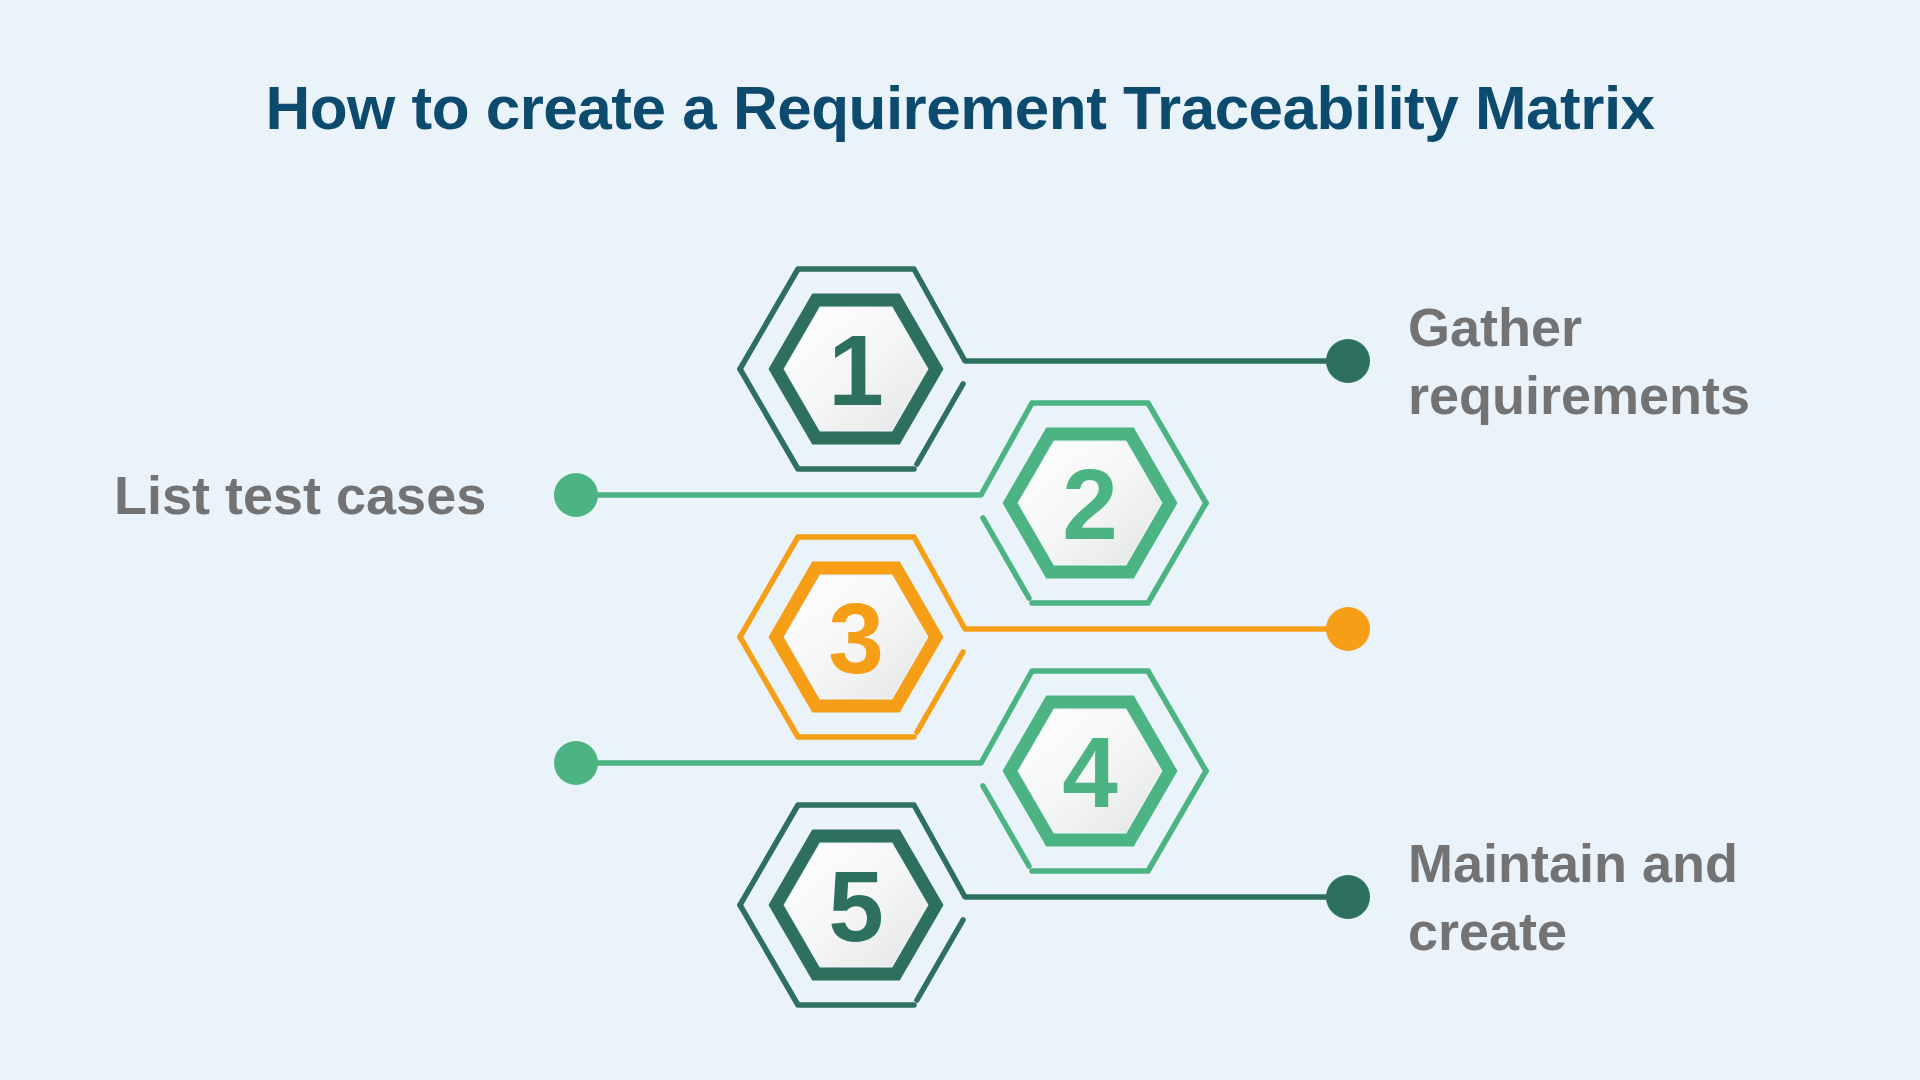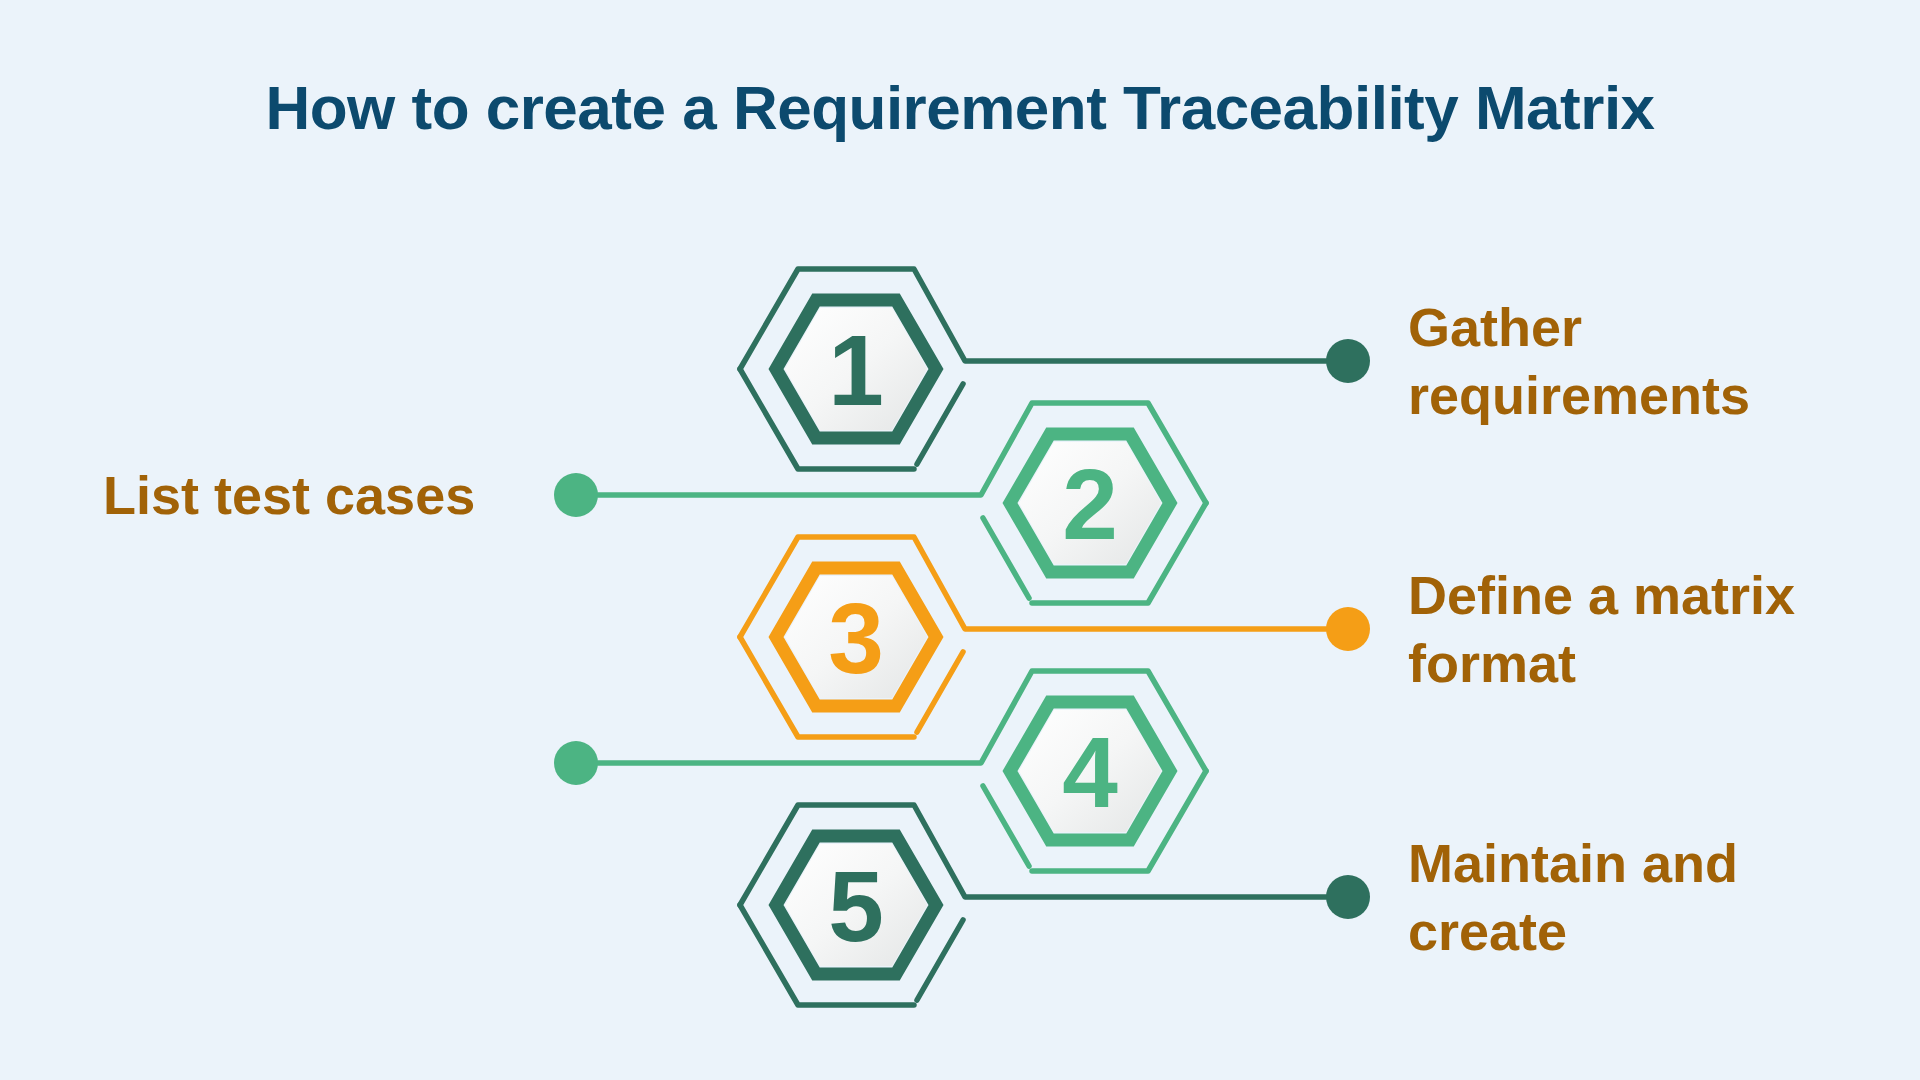--- a/index.html
+++ b/index.html
@@ -17,27 +17,27 @@
     font-size:62px;
     font-weight:bold;
     color:#0c4a6e;
     letter-spacing:-0.5px;
   }
   .diagram-svg{position:absolute;left:0;top:0;}
   .label{
     position:absolute;
     font-size:54px;
     font-weight:600;
-    color:#a16207;
+    color:#737373;
     line-height:68px;
     display:flex;
     align-items:center;
   }
   .label.right{left:1408px;width:470px;}
-  .label.left{left:103px;width:470px;text-align:right;}
+  .label.left{left:114px;width:470px;text-align:right;}
   .lbl-1{top:291px;height:140px;}
   .lbl-2{top:460px;height:70px;}
   .lbl-3{top:559px;height:140px;}
   .lbl-4{top:693px;height:140px;}
   .lbl-5{top:827px;height:140px;}
 
   .outline{fill:none;stroke-width:5.5;stroke-linecap:round;stroke-linejoin:round;}
   .stub{fill:none;stroke-width:5.5;stroke-linecap:round;}
   .ring{fill:none;stroke-width:13;stroke-linejoin:miter;}
   .whitehex{fill:url(#hexfill);}
@@ -115,20 +115,17 @@
       <text class="num f-dark" x="856" y="941">5</text>
     </g>
   </svg>
 
   <div class="label right lbl-1">
     <span>Gather requirements</span>
   </div>
   <div class="label left lbl-2">
     <span>List test cases</span>
   </div>
-  <div class="label right lbl-3">
-    <span>Define a matrix format</span>
-  </div>
   <div class="label right lbl-5">
     <span>Maintain and create</span>
   </div>
 
 </div>
 
 </body></html>

